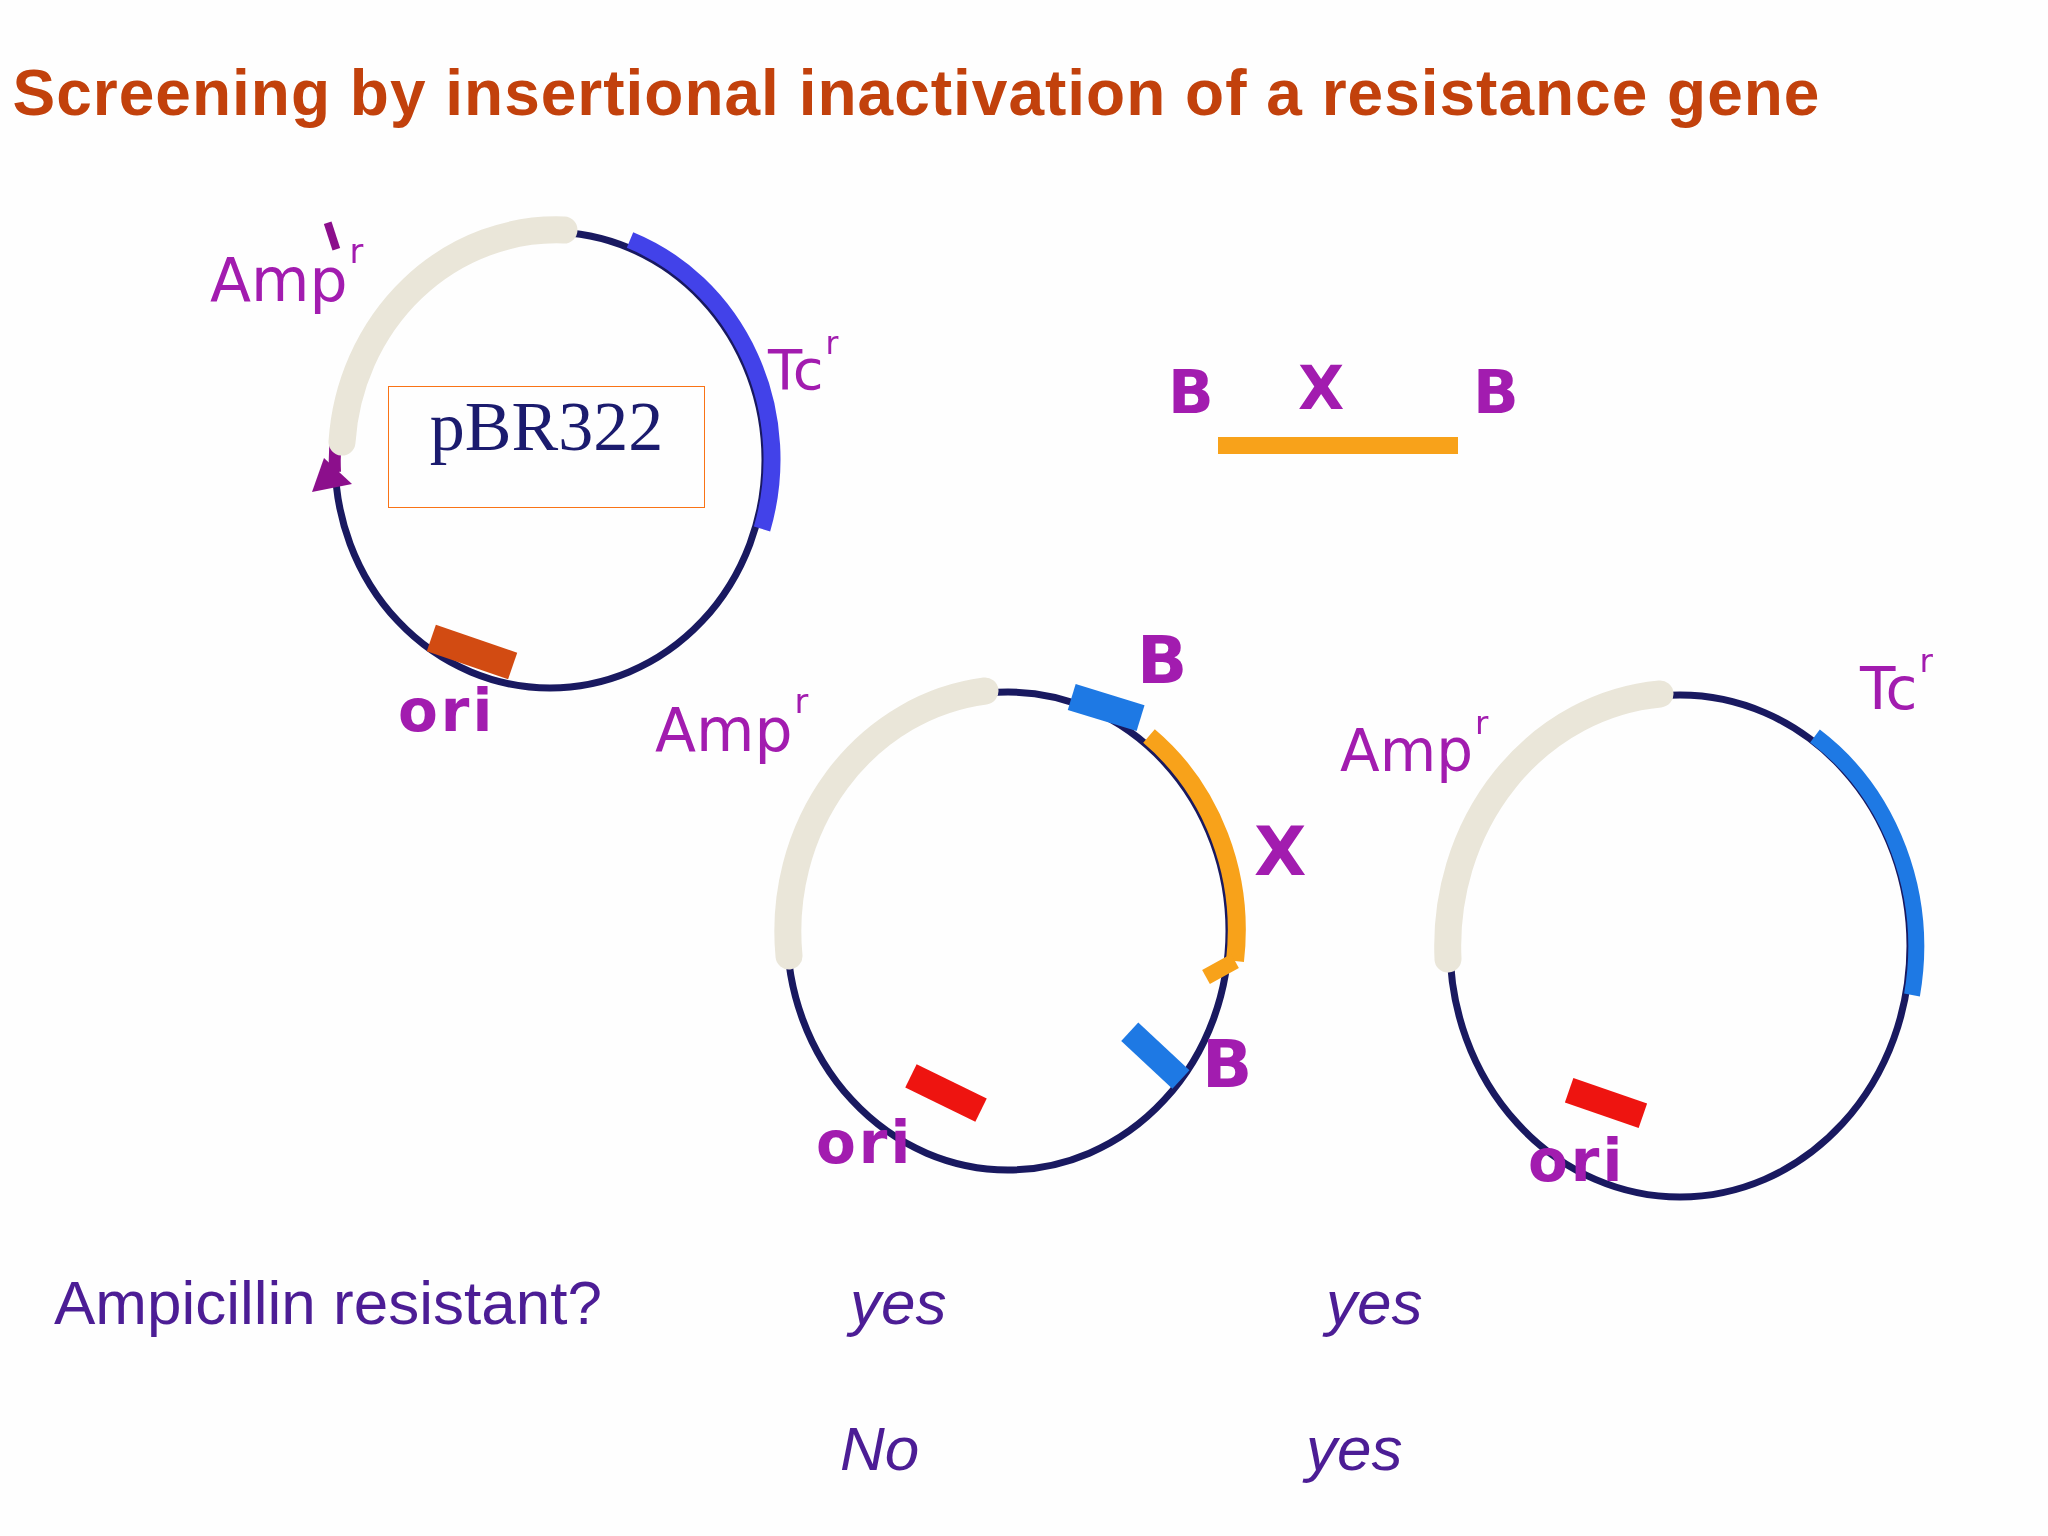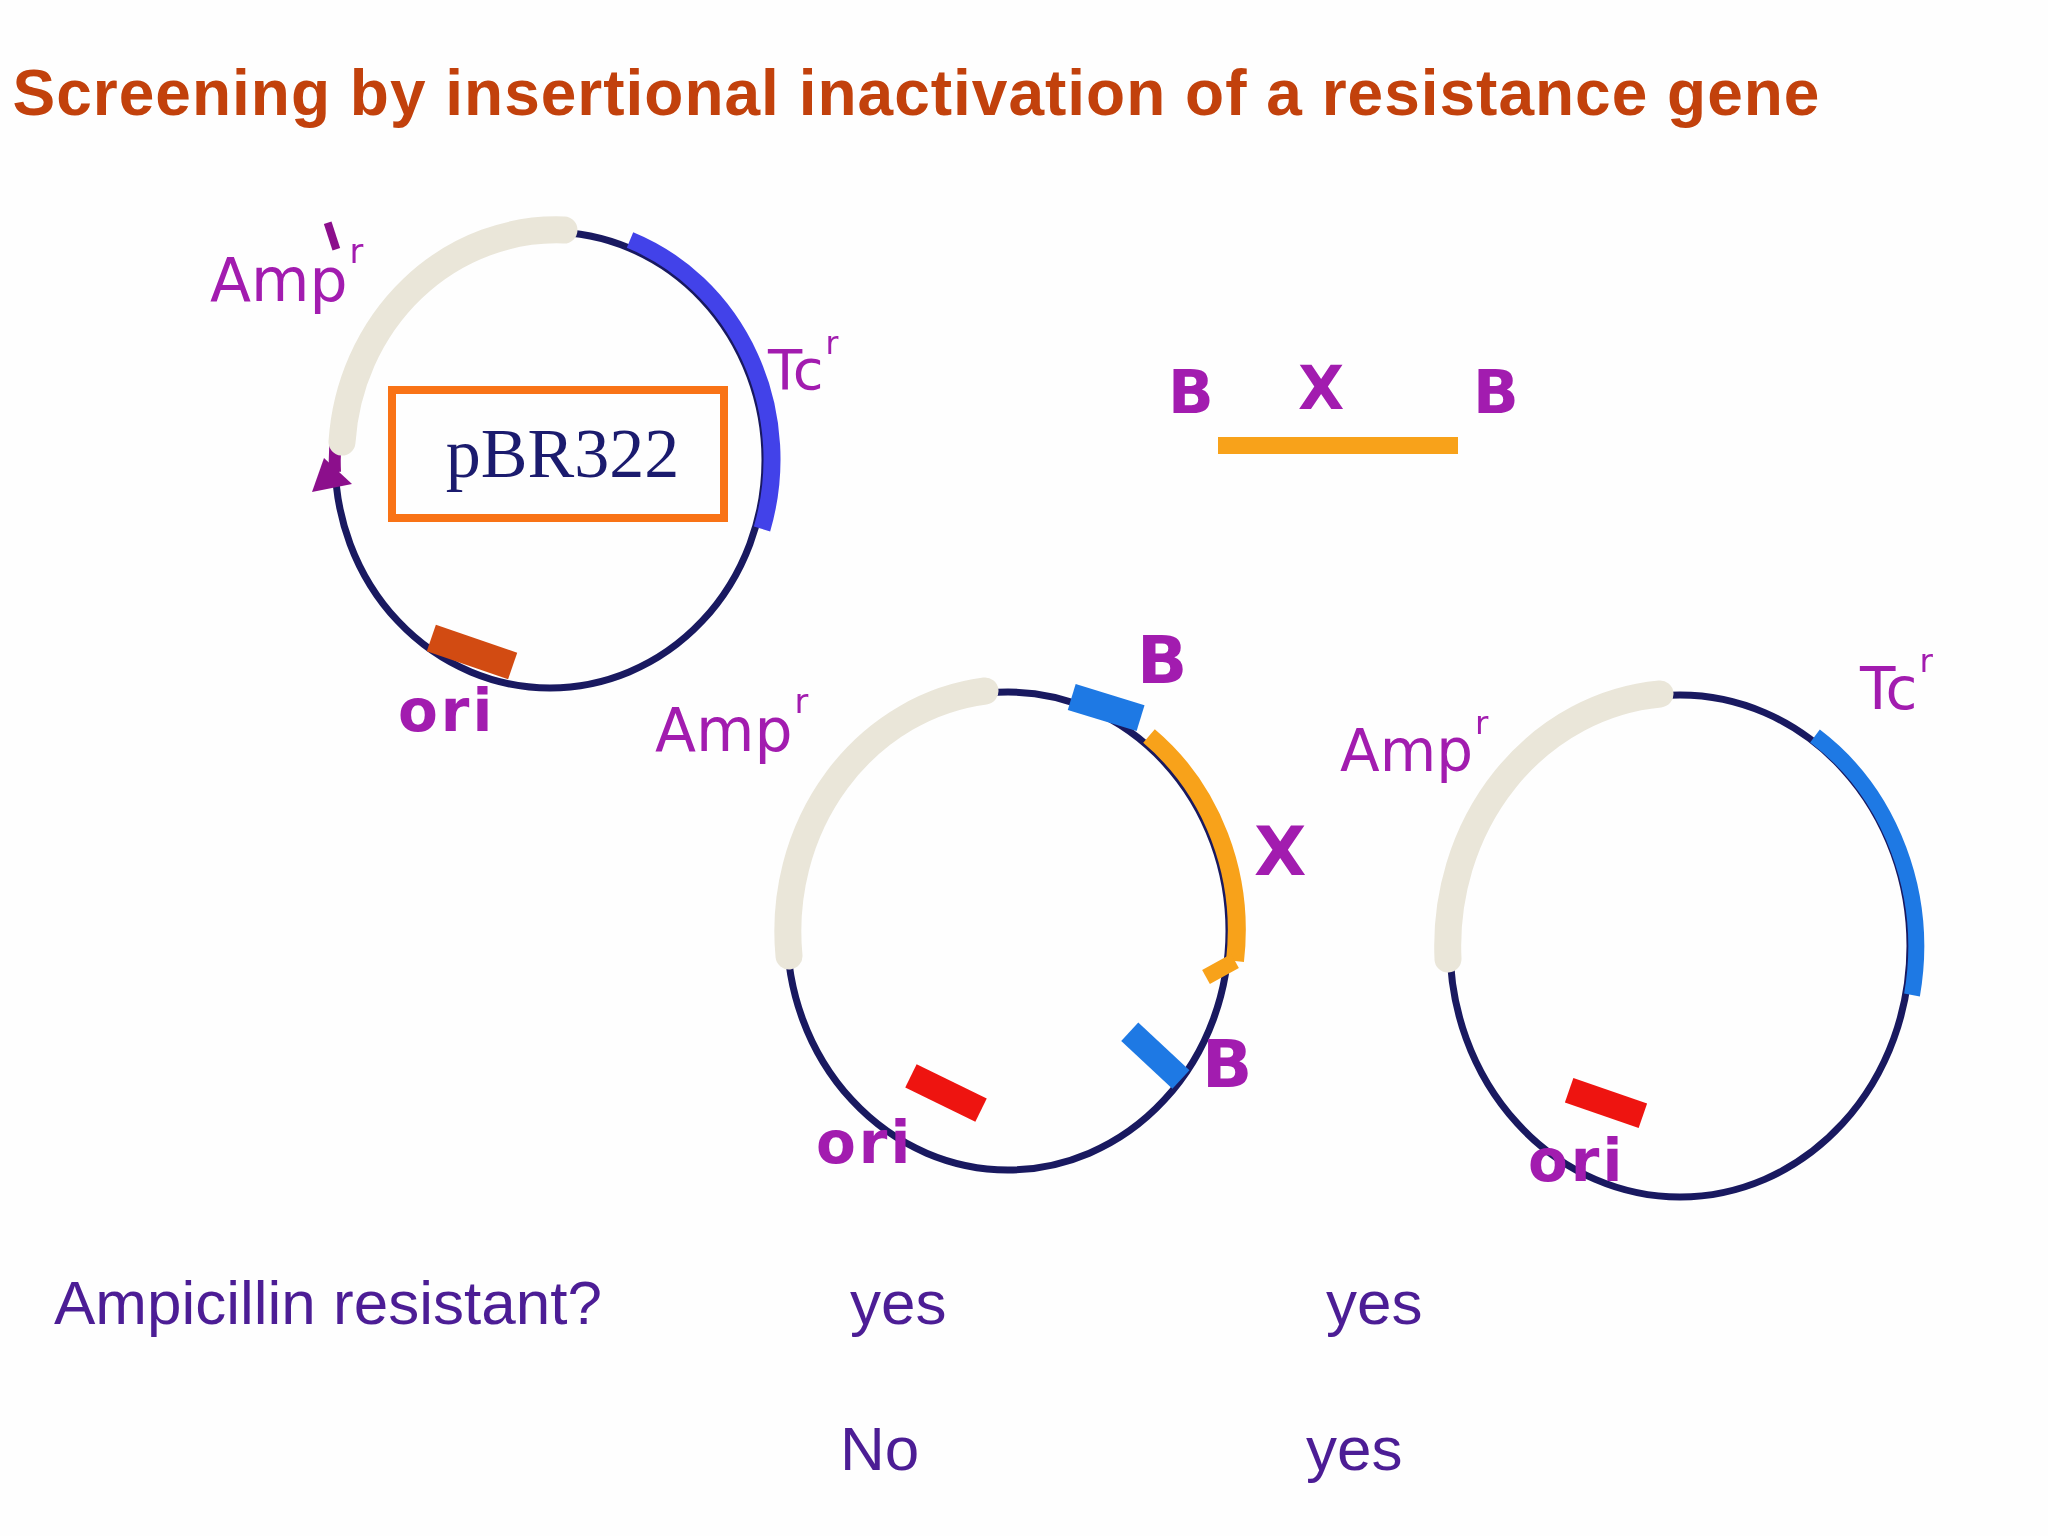--- a/index.html
+++ b/index.html
@@ -19,25 +19,25 @@
   .fragB2{left:1473px;top:362px;font-size:60px;font-weight:bold;}
   .amp2{left:655px;top:700px;font-size:60px;}
   .b2top{left:1137px;top:628px;font-size:66px;font-weight:bold;}
   .x2{left:1254px;top:818px;font-size:68px;font-weight:bold;}
   .b2bot{left:1202px;top:1032px;font-size:66px;font-weight:bold;}
   .ori2{left:816px;top:1114px;font-size:58px;font-weight:bold;letter-spacing:3px;}
   .amp3{left:1340px;top:722px;font-size:58px;}
   .tc3{left:1860px;top:660px;font-size:58px;}
   .ori3{left:1528px;top:1132px;font-size:58px;font-weight:bold;letter-spacing:3px;}
   .pbr-box{position:absolute;left:388px;top:386px;width:315px;height:120px;
-           border:8px solid #f97316;display:flex;align-items:center;justify-content:center;padding-left:9px;}
+           border:1px solid #f97316;display:flex;justify-content:center;}
   .pbr-box .name{font-family:"Liberation Serif",serif;font-size:70px;color:#1b1b6e;}
   .qa{position:absolute;color:#4c1d95;font-family:"Liberation Sans",sans-serif;
       font-size:62px;line-height:1;}
-  .ans{}
+  .ans{font-style:italic;}
   .q1{left:54px;top:1272px;}  .a11{left:850px;top:1272px;}  .a12{left:1326px;top:1272px;}
   .q2{left:54px;top:1418px;}  .a21{left:840px;top:1418px;text-align:right;}  .a22{left:1306px;top:1418px;}
 </style>
 </head>
 <body>
 
 <div class="stage">
 
   <div class="title">Screening by insertional inactivation of a resistance gene</div>
 

